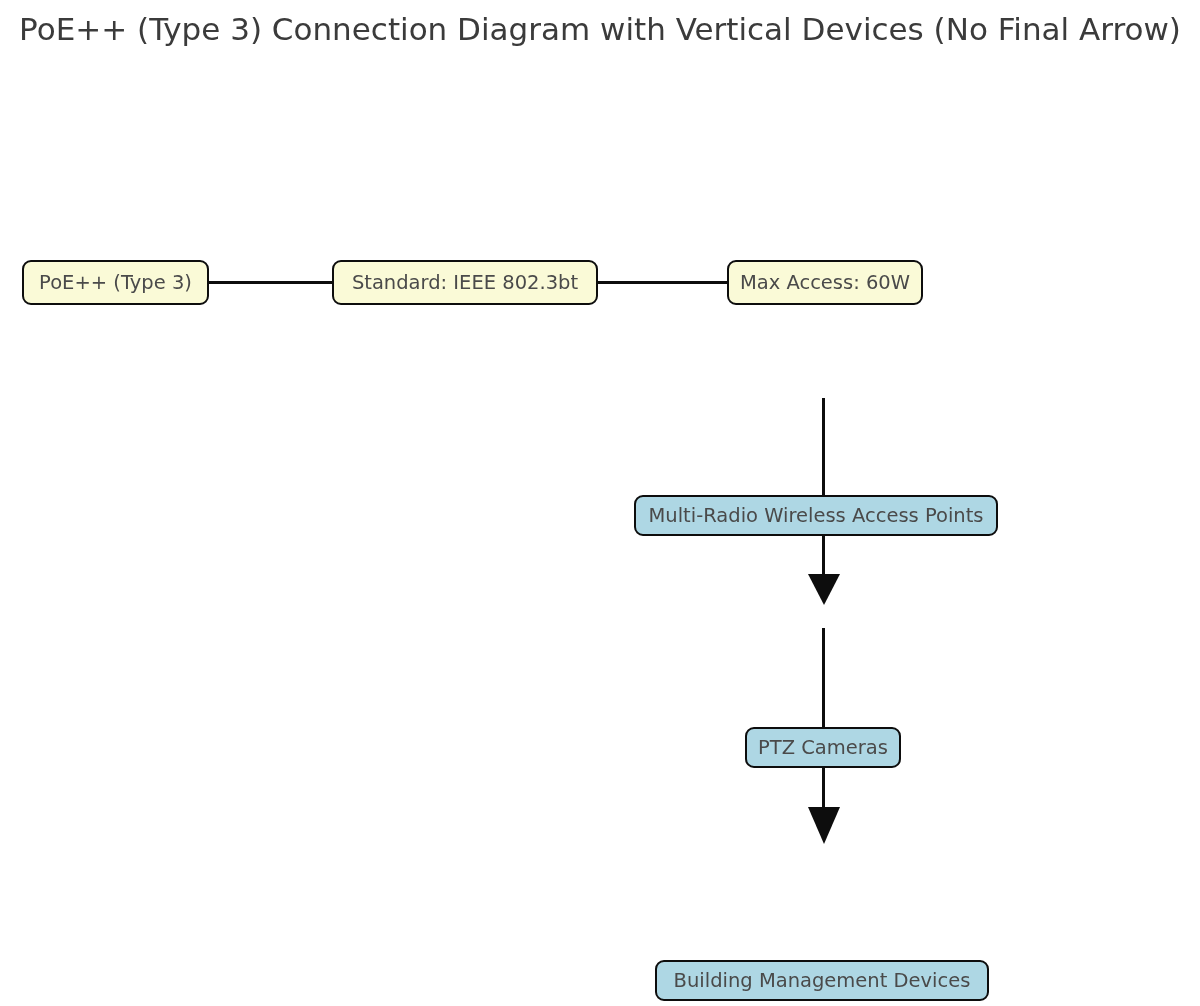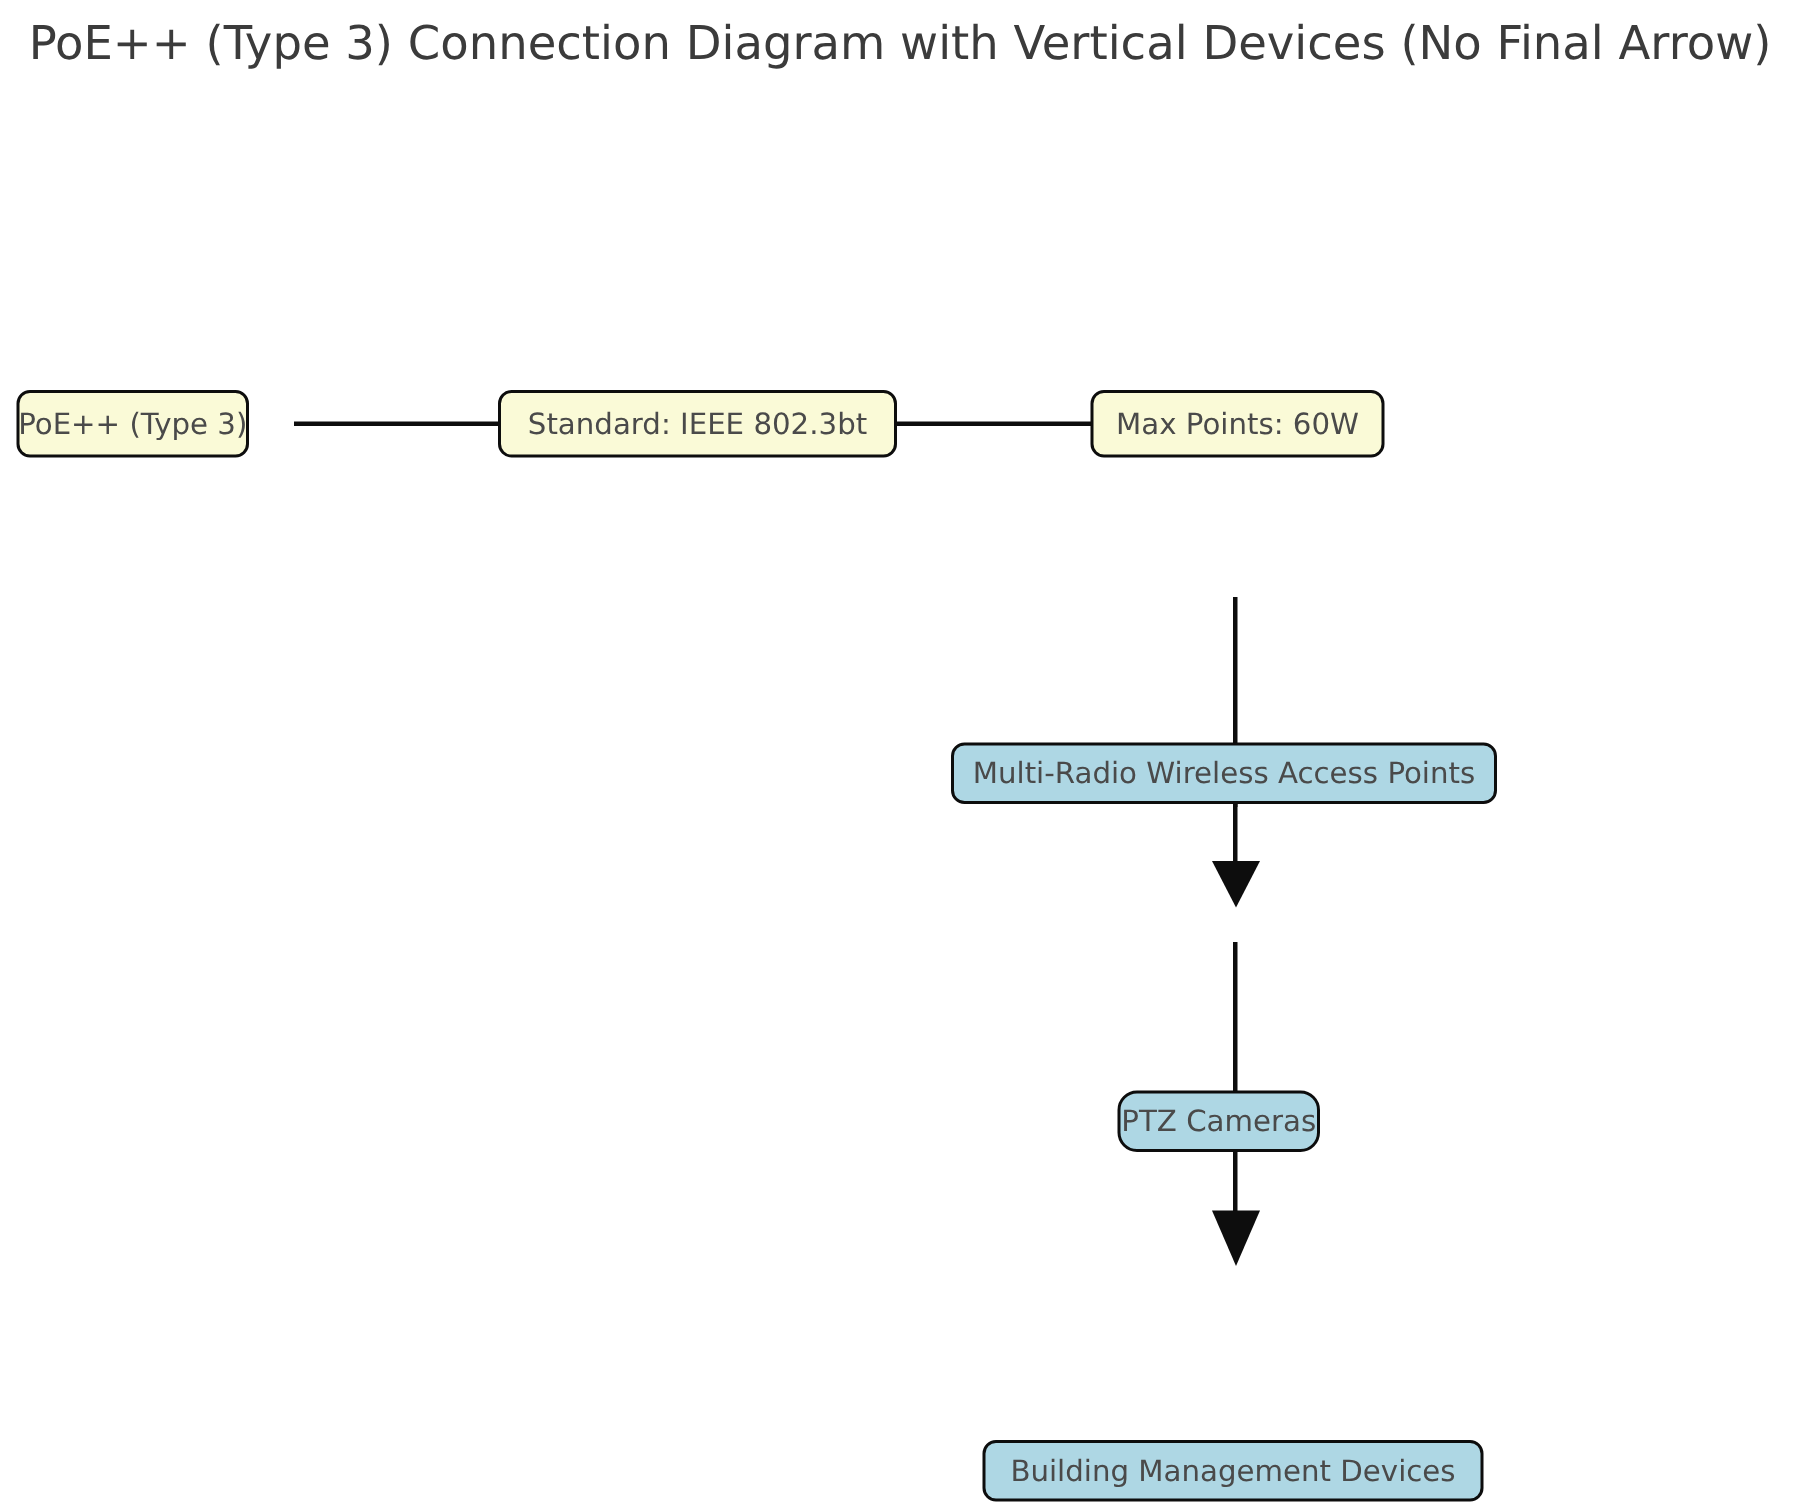--- a/index.html
+++ b/index.html
@@ -78,37 +78,37 @@
   <div class="edge-line edge-v" style="left:822px; top:398px; height:140px;"></div>
 
   <div class="edge-line edge-v" style="left:822px; top:533px; height:46px;"></div>
   <div class="arrow-head" style="left:808px; top:574px; border-left:16px solid transparent; border-right:16px solid transparent; border-top:31px solid #0d0d0d;"></div>
 
   <div class="edge-line edge-v" style="left:822px; top:628px; height:102px;"></div>
 
   <div class="edge-line edge-v" style="left:822px; top:766px; height:46px;"></div>
   <div class="arrow-head" style="left:808px; top:807px; border-left:16px solid transparent; border-right:16px solid transparent; border-top:37px solid #0d0d0d;"></div>
 
-  <div class="node node-spec" style="left:11px; top:260px; width:155px; height:45px;">
+  <div class="node node-spec" style="left:22px; top:260px; width:187px; height:45px;">
     <span>PoE++ (Type 3)</span>
   </div>
 
   <div class="node node-spec" style="left:332px; top:260px; width:266px; height:45px;">
     <span>Standard: IEEE 802.3bt</span>
   </div>
 
   <div class="node node-spec" style="left:727px; top:260px; width:196px; height:45px;">
-    <span>Max Points: 60W</span>
+    <span>Max Access: 60W</span>
   </div>
 
   <div class="node node-device" style="left:634px; top:495px; width:364px; height:41px;">
     <span>Multi-Radio Wireless Access Points</span>
   </div>
 
-  <div class="node node-device" style="left:745px; top:727px; width:135px; height:41px;border-radius:13px;">
+  <div class="node node-device" style="left:745px; top:727px; width:156px; height:41px;">
     <span>PTZ Cameras</span>
   </div>
 
   <div class="node node-device" style="left:655px; top:960px; width:334px; height:41px;">
     <span>Building Management Devices</span>
   </div>
 
 </div>
 
 </body></html>

